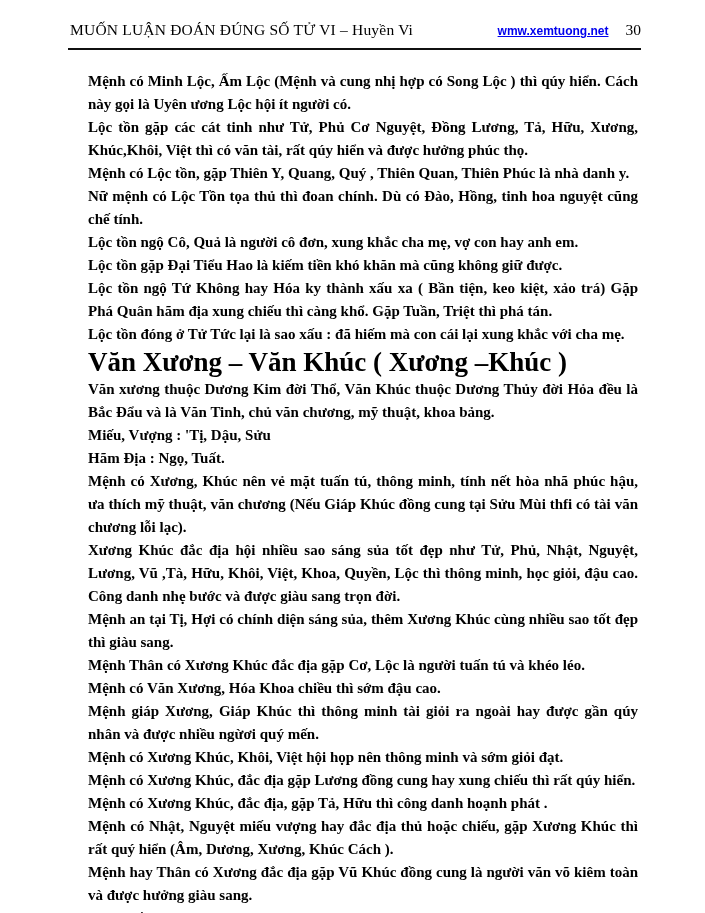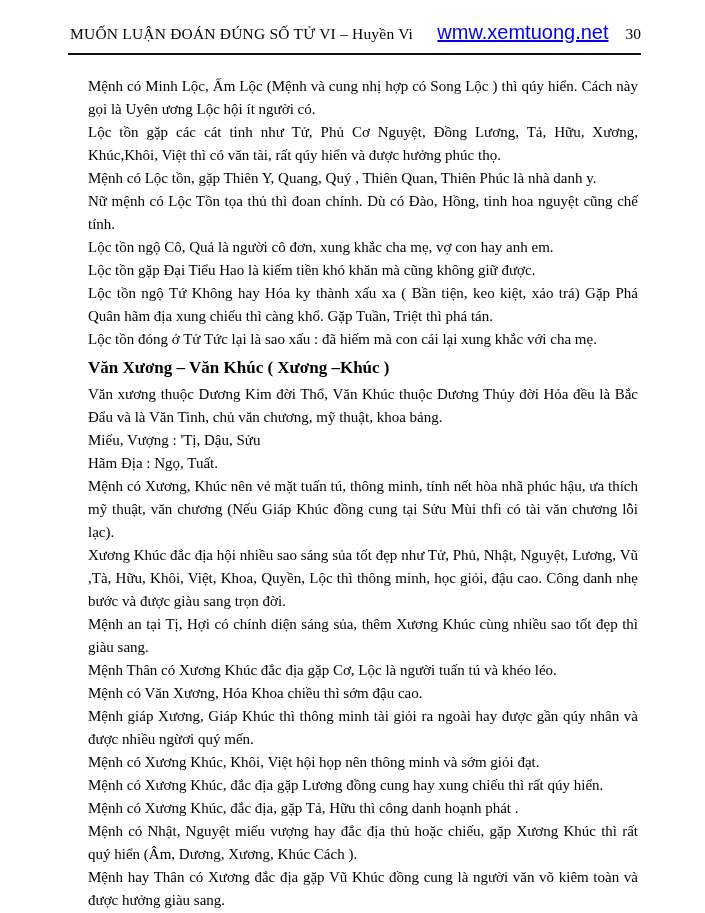--- a/index.html
+++ b/index.html
@@ -16,40 +16,40 @@
     display: flex;
     align-items: baseline;
     padding: 21px 64px 0 70px;
     font-size: 15.5px;
     white-space: nowrap;
   }
   .doc-title { letter-spacing: 0.2px; }
   .site-link {
     margin-left: auto;
     font-family: "Liberation Sans", sans-serif;
-    font-weight: normal;
-    font-size: 20px;
+    font-weight: bold;
+    font-size: 12px;
     text-decoration: underline;
     cursor: pointer;
   }
   .page-num { margin-left: 17px; font-size: 15.5px; }
   .header-rule {
     border: none;
     border-top: 2px solid #101010;
     margin: 9px 64px 0 68px;
   }
   .content {
     margin: 20px 67px 0 88px;
     font-size: 15px;
     line-height: 23px;
     text-align: justify;
   }
-  .content p { margin: 0; padding: 0; }
+  .content p { margin: 0; padding: 0; font-weight: bold; }
   .section-heading {
-    font-size: 17px;
+    font-size: 27px;
     font-weight: bold;
     line-height: 29px;
     margin: 2px 0 1px 0;
     text-align: left;
   }
 </style>
 </head>
 <body>
 
 <div class="page-header">

